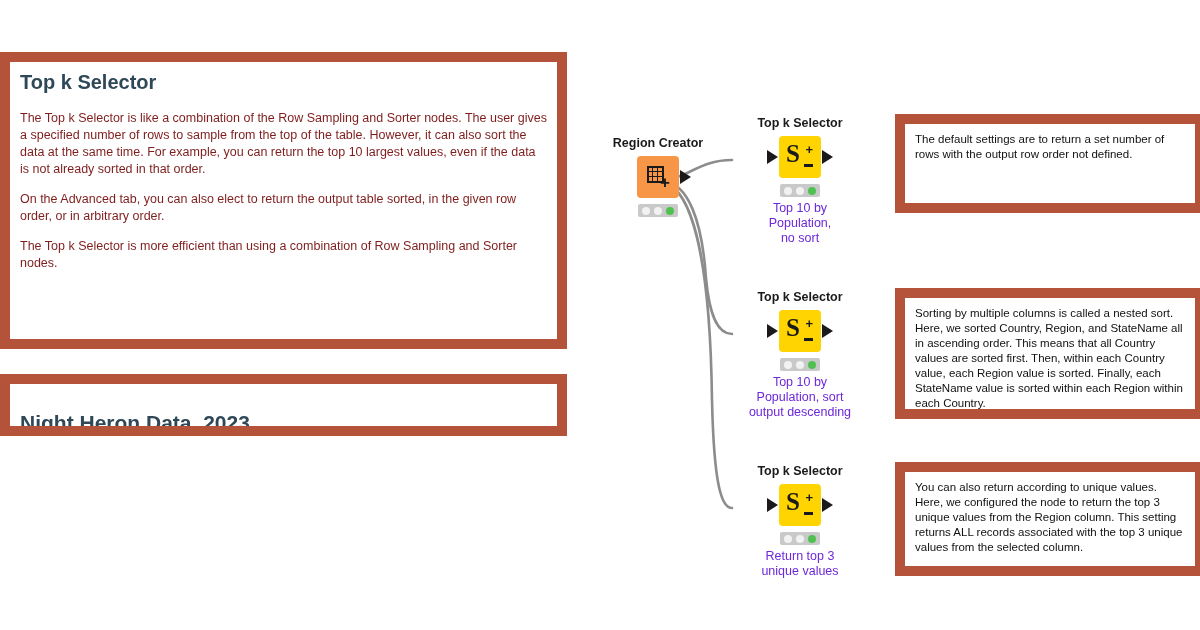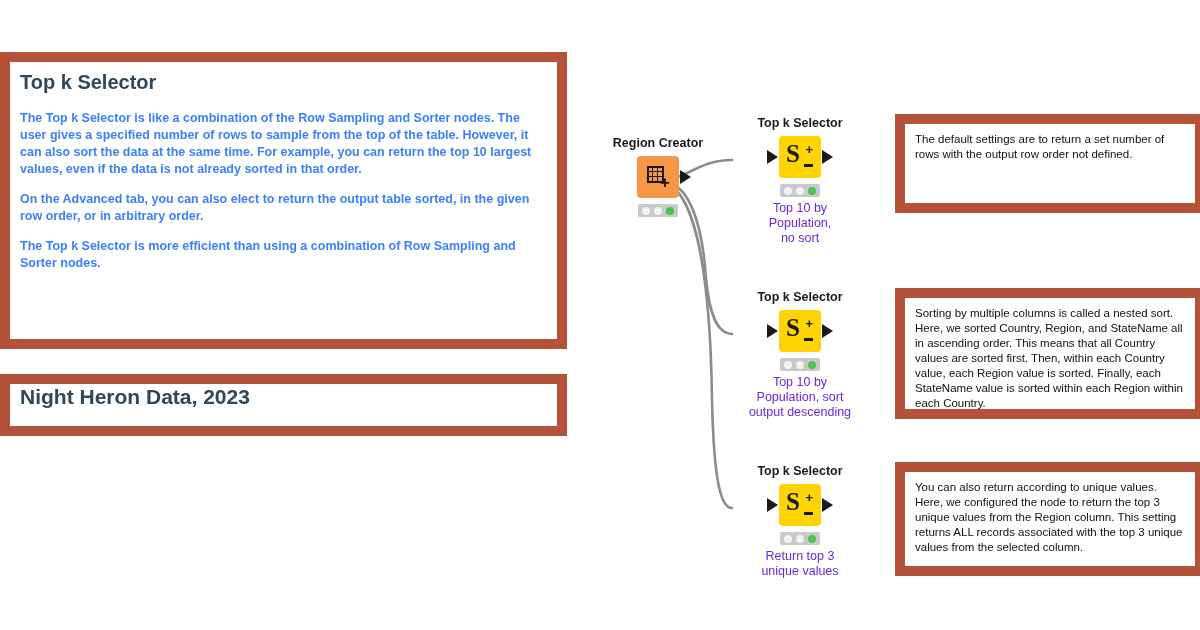--- a/index.html
+++ b/index.html
@@ -44,24 +44,23 @@
     font-size: 21px;
     font-weight: bold;
     color: #2f4858;
     line-height: 1.2;
     margin: 0;
     white-space: pre;
   }
 
   .annot-para {
     font-size: 12.5px;
-    color: #3b82f6;
+    color: #7f1d1d;
     line-height: 1.36;
     margin: 0 0 13px 0;
-    font-weight: bold;
   }
   .annot-para:last-child { margin-bottom: 16px; }
 
   .annot-small {
     font-size: 11.5px;
     color: #111111;
     line-height: 1.30;
     margin: 4px;
   }
 
@@ -74,21 +73,21 @@
   }
   #box-description .annot-inner { padding: 8px 10px; }
 
   #box-subtitle {
     left: 0px;
     top: 374px;
     width: 567px;
     height: 62px;
   }
   #box-subtitle .annot-inner {
-    padding: 0 10px;
+    padding: 26px 10px;
     border-radius: 13px;
   }
 
   
   #note-1 {
     left: 895px;
     top: 114px;
     width: 310px;
     height: 99px;
   }

